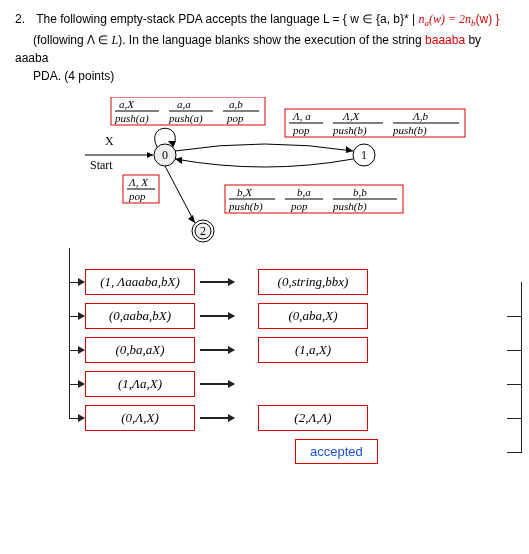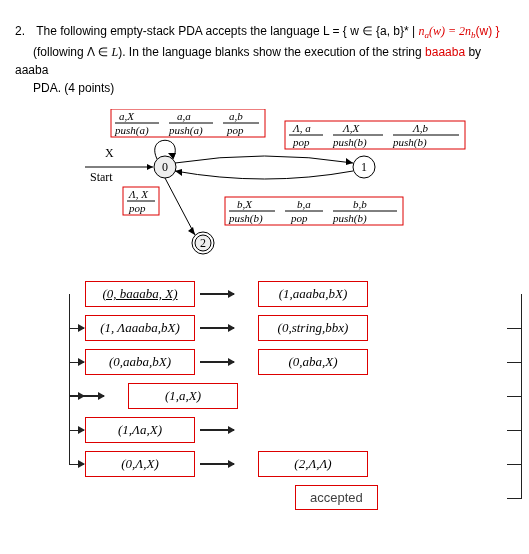--- a/index.html
+++ b/index.html
@@ -8,21 +8,20 @@
     font-family: Arial, sans-serif;
     font-size: 12px;
     color: #000;
     width: 529px;
     box-sizing: border-box;
     background: #fff;
   }
   .question {
     line-height: 1.5;
     margin-bottom: 12px;
-    margin-top: 12px;
   }
   .qnum { display:inline-block; width:18px;}
   .math { font-style: italic; font-family: "Times New Roman", serif;}
   .sub { vertical-align: sub; font-size: 0.75em;}
   .red { color: #d00;}
   .diagram {
     margin-left: 60px;
     margin-bottom: 18px;
   }
   .diagram svg { display:block;}
@@ -87,21 +86,21 @@
   }
   .right-hook{
     position:absolute;
     border:1.5px solid #222;
     border-left:none;
     border-top:none;
     width:14px;
   }
   .accepted{
     border:1.5px solid #d00;
-    color:#404040;
+    color:#1d4ed8;
     font-family: Arial,sans-serif;
     font-style:normal;
     font-size:13px;
     padding:4px 14px;
     margin-left: 230px;
     margin-top:4px;
     display:inline-block;
   }
   .lbl-state { font-family:"Times New Roman",serif; font-size:12px;}
   .lbl-trans { font-family:"Times New Roman",serif; font-size:11px; font-style:italic;}
@@ -182,45 +181,40 @@
   <text x="54" y="103" class="lbl-trans">pop</text>
 
   <circle cx="128" cy="134" r="11" stroke="#000" fill="#fff"></circle>
   <circle cx="128" cy="134" r="8" stroke="#000" fill="#eee"></circle>
   <text x="125" y="138" class="lbl-state">2</text>
 </svg>
 </div>
 
 <div class="trace">
 
-  <div class="trace-row">
-    <div class="cell cell-left underline">(0, baaaba, X)</div>
-    <div class="arrow-right"></div>
-    <div class="cell cell-right">(1,aaaba,bX)</div>
-    <div class="right-hook" style="right:-8px; top:17px; height:34px;"></div>
-  </div>
 
   <div class="trace-row">
     <div class="left-hook" style="left:4px; top:-17px; height:34px;"></div>
     <div class="cell cell-left">(1, Λaaaba,bX)</div>
     <div class="arrow-right"></div>
     <div class="cell cell-right">(0,string,bbx)</div>
     <div class="right-hook" style="right:-8px; top:17px; height:34px;"></div>
   </div>
 
   <div class="trace-row">
     <div class="left-hook" style="left:4px; top:-17px; height:34px;"></div>
     <div class="cell cell-left">(0,aaba,bX)</div>
     <div class="arrow-right"></div>
     <div class="cell cell-right">(0,aba,X)</div>
     <div class="right-hook" style="right:-8px; top:17px; height:34px;"></div>
   </div>
 
   <div class="trace-row">
     <div class="left-hook" style="left:4px; top:-17px; height:34px;"></div>
+    <div class="cell cell-left">(0,ba,aX)</div>
     <div class="arrow-right"></div>
     <div class="cell cell-right">(1,a,X)</div>
     <div class="right-hook" style="right:-8px; top:17px; height:34px;"></div>
   </div>
 
   <div class="trace-row">
     <div class="left-hook" style="left:4px; top:-17px; height:34px;"></div>
     <div class="cell cell-left">(1,Λa,X)</div>
     <div class="arrow-right"></div>
     <div class="right-hook" style="right:-8px; top:17px; height:34px;"></div>

